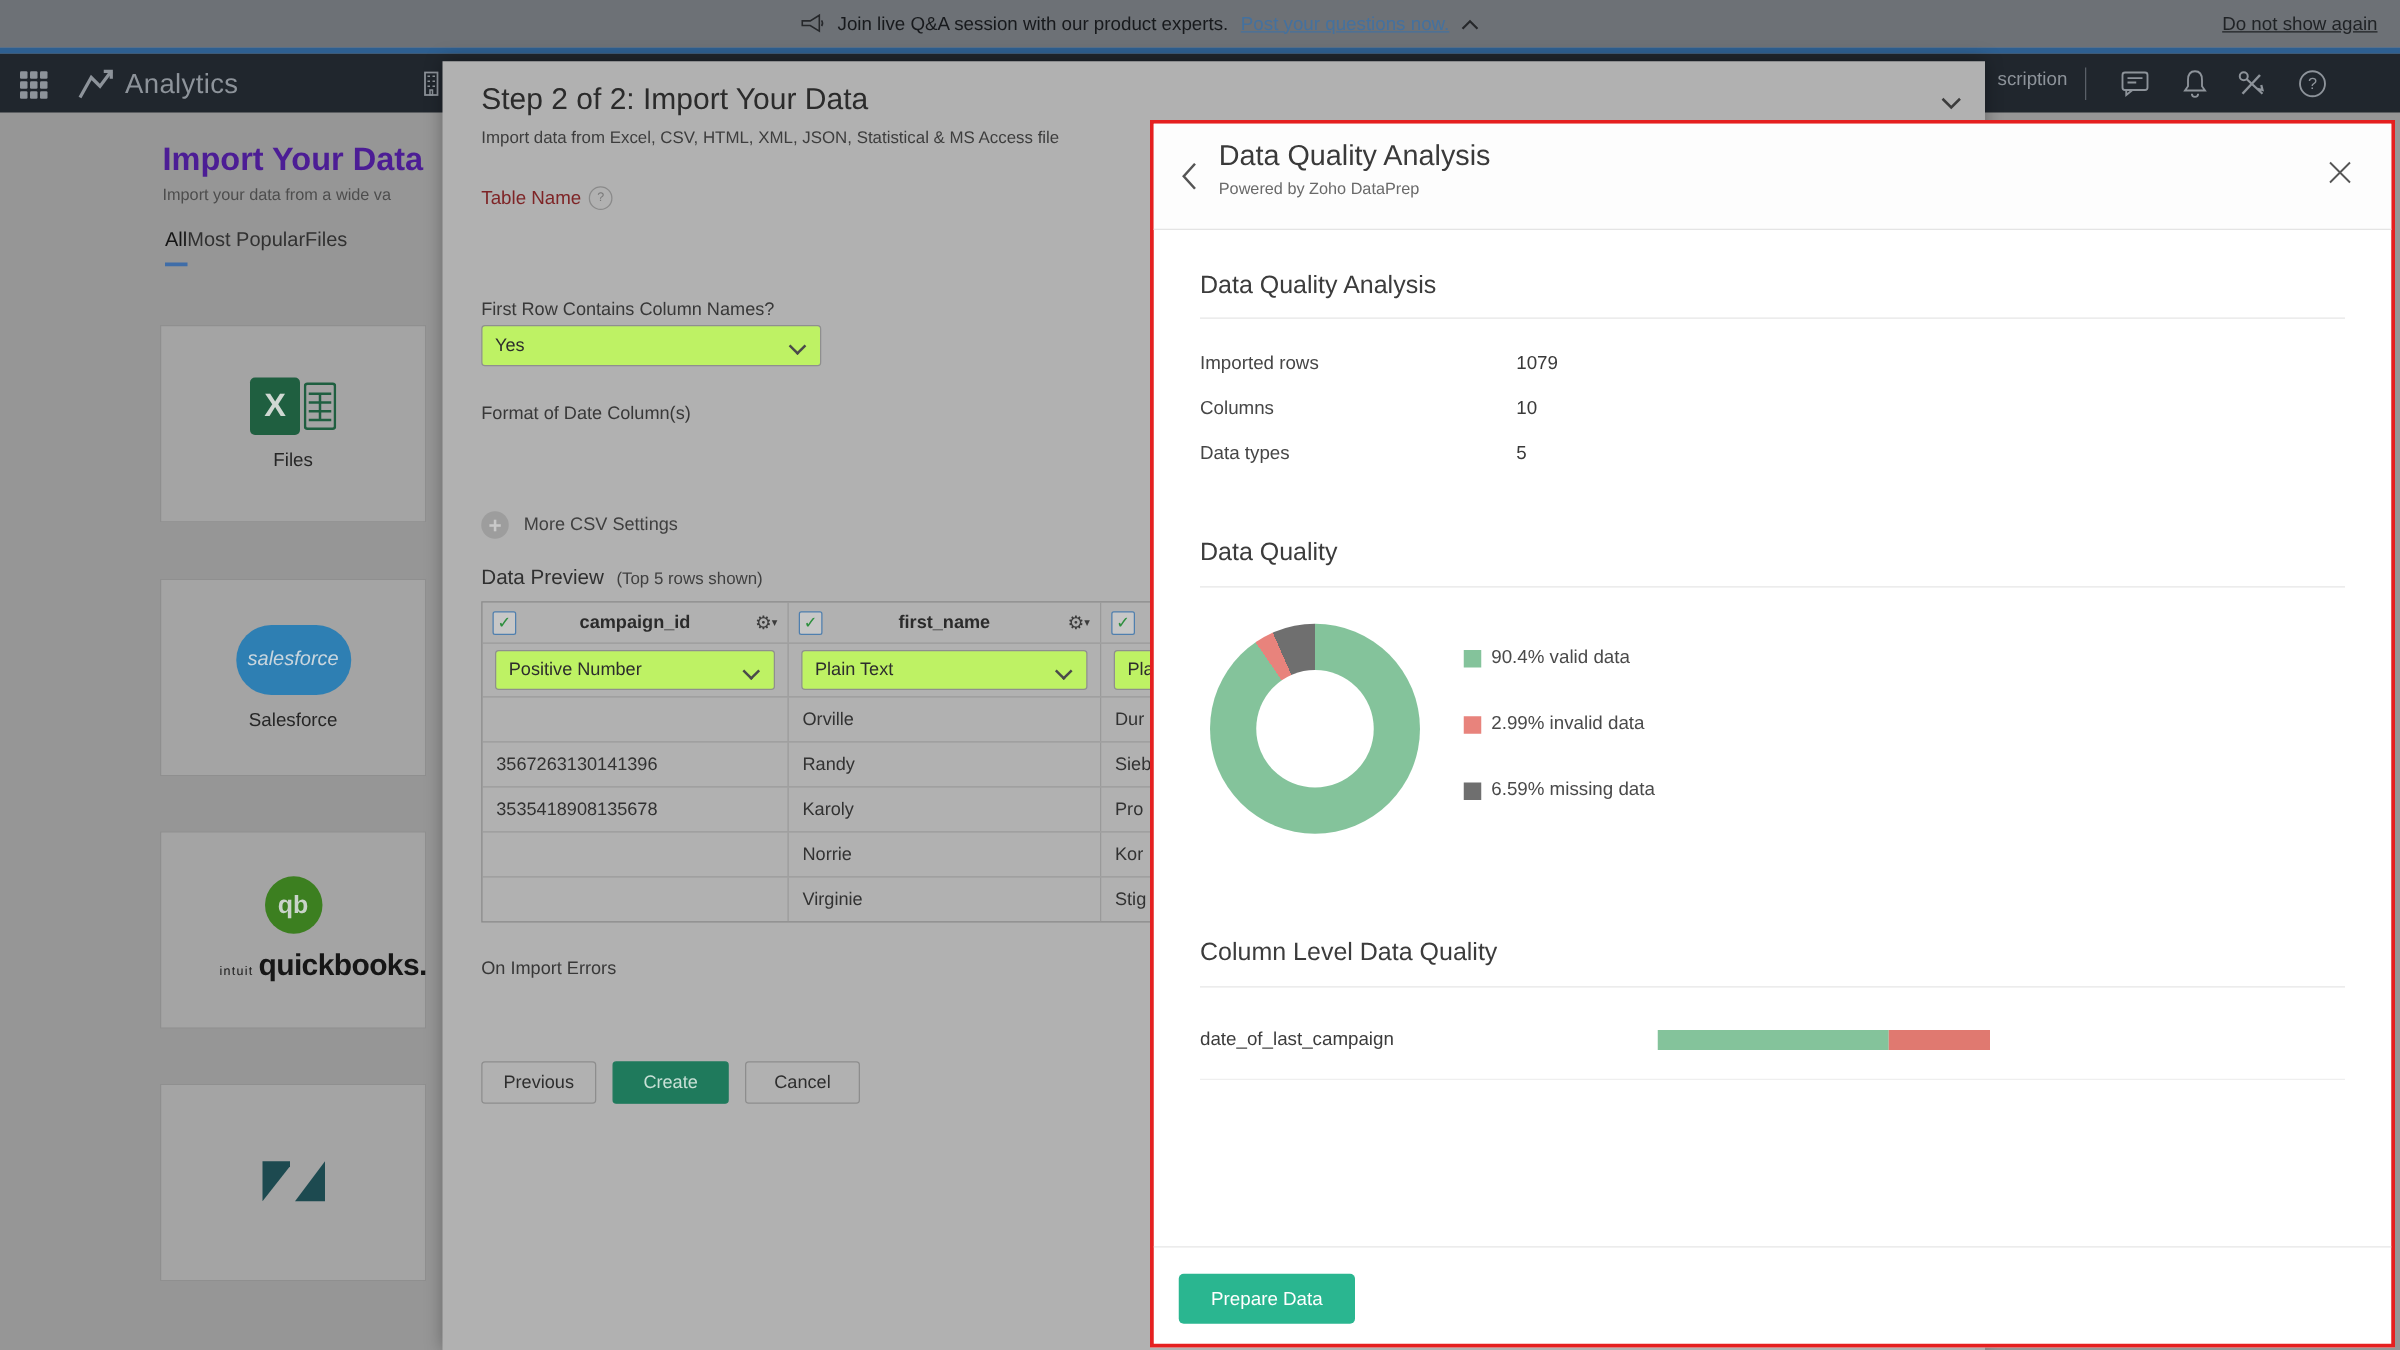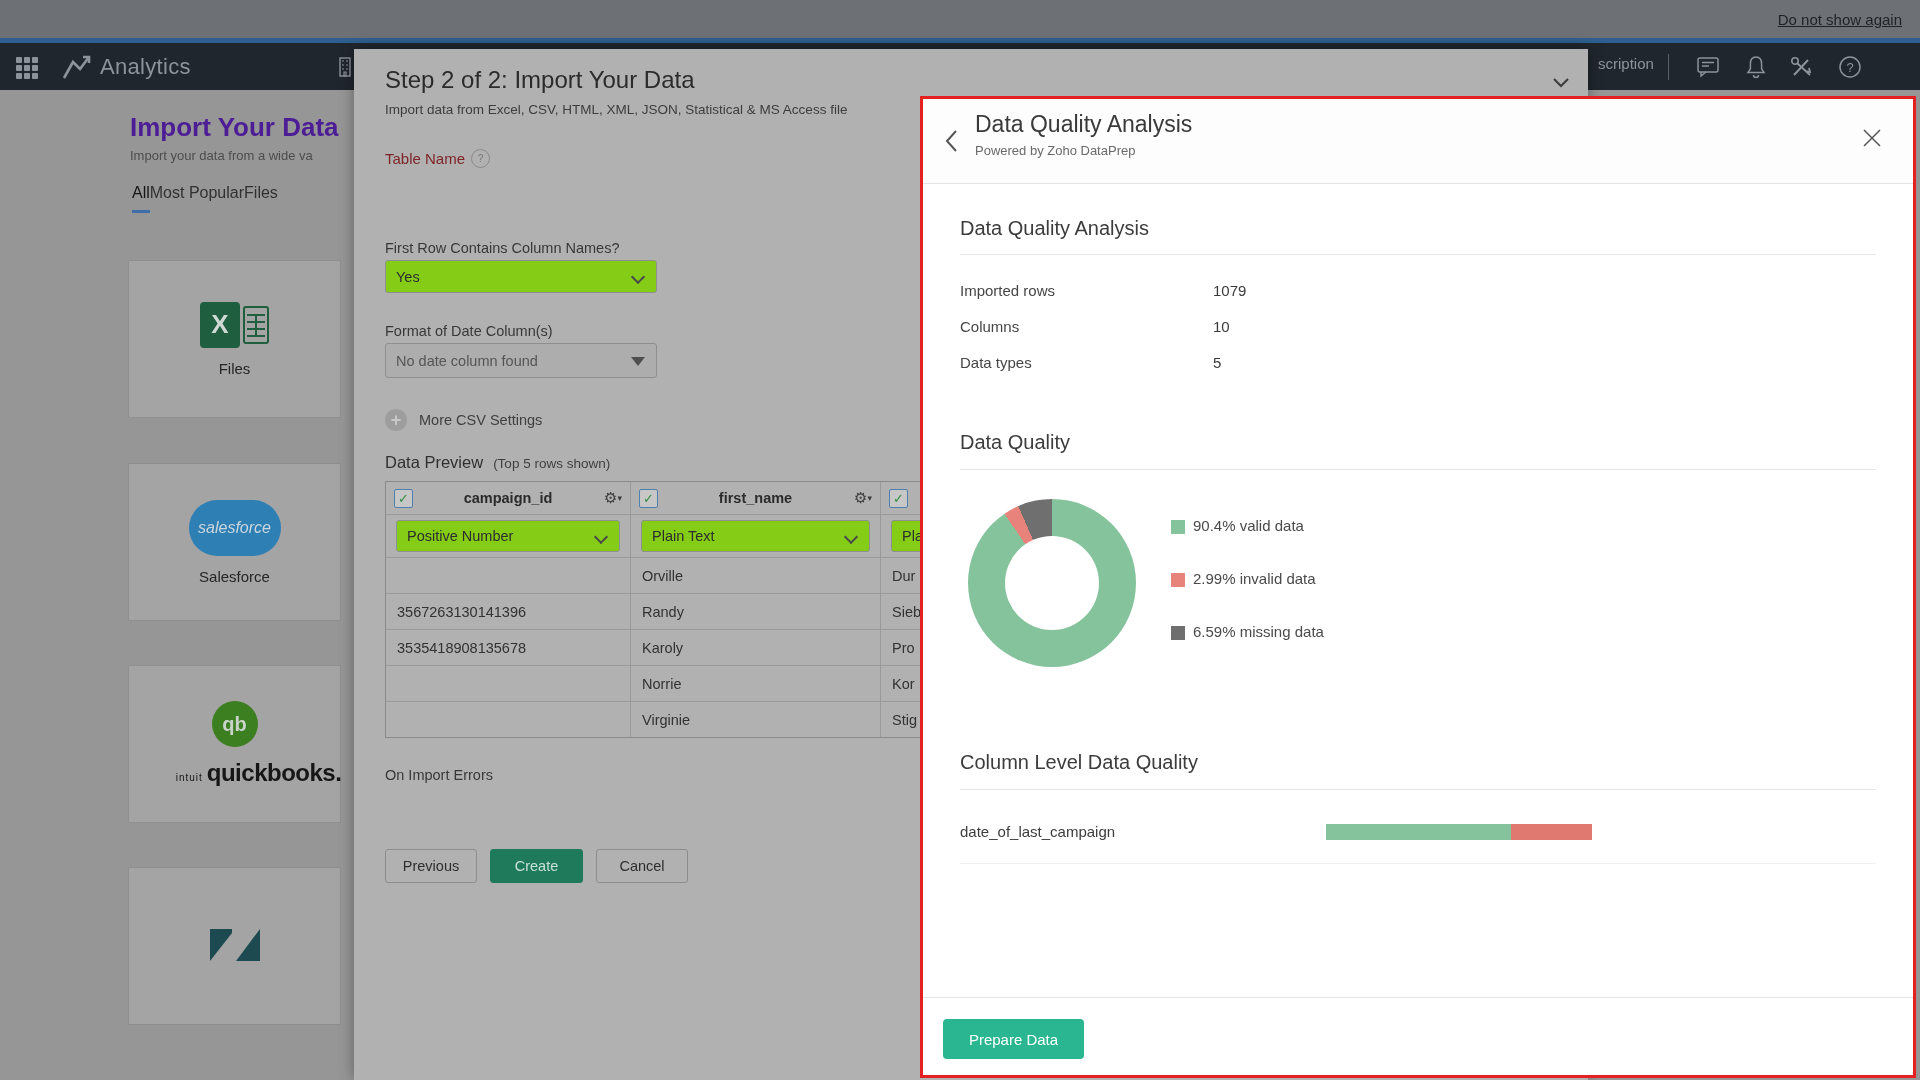--- a/index.html
+++ b/index.html
@@ -41,21 +41,21 @@
   .qb-text .sm{font-size:10px;letter-spacing:1px;margin-left:48px;}
   .qb-text .lg{font-size:24px;font-weight:bold;letter-spacing:-.5px;}
   
   .modal{left:354px;top:49px;width:1234px;height:1031px;background:#b1b1b1;box-shadow:0 0 14px rgba(0,0,0,.35);}
   .m-title{left:31px;top:17px;font-size:24px;font-weight:500;color:#2b2b2b;}
   .m-sub{left:31px;top:53px;font-size:13.5px;color:#3d3d3d;white-space:nowrap;}
   .f-label{font-size:14.5px;color:#383838;}
   .lbl-red{color:#7e2426;font-size:15px;}
   .qmark{width:17px;height:17px;border:1px solid #8a8a8a;border-radius:50%;display:inline-flex;align-items:center;justify-content:center;font-size:10px;color:#787878;margin-left:6px;}
   .tinput{left:31px;top:124px;width:388px;height:28px;background:#b4b4b4;border:1px solid #8f8f8f;border-radius:2px;font-size:14.5px;color:#2d2d2d;padding:0 9px;font-family:inherit;outline:none;}
-  .sel{background:#84cc16;border:1px solid #8f8f8f;border-radius:3px;font-size:14.5px;color:#2d2d2d;display:flex;align-items:center;padding:0 10px;cursor:pointer;}
+  .sel{background:#bef264;border:1px solid #8f8f8f;border-radius:3px;font-size:14.5px;color:#2d2d2d;display:flex;align-items:center;padding:0 10px;cursor:pointer;}
   .chev{width:8px;height:8px;border-right:2px solid #4a4a4a;border-bottom:2px solid #4a4a4a;transform:rotate(45deg);position:absolute;right:13px;top:11px;}
   .tri-down{width:0;height:0;border-left:7px solid transparent;border-right:7px solid transparent;border-top:9px solid #4f4f4f;position:absolute;right:11px;top:13px;}
   .plus-circle{width:22px;height:22px;border-radius:50%;background:#9d9d9d;color:#c9c9c9;display:flex;align-items:center;justify-content:center;font-size:18px;font-weight:bold;}
   
   .ptable{left:31px;top:432px;width:1140px;border:1px solid #8a8a8a;background:#b1b1b1;}
   .prow{display:flex;border-top:1px solid #9a9a9a;}
   .prow:first-child{border-top:none;}
   .pcell{border-right:1px solid #9a9a9a;box-sizing:border-box;position:relative;display:flex;align-items:center;}
   .pcell:last-child{border-right:none;}
   .c0{width:245px;} .c1{width:250px;} .c2{width:645px;}
@@ -92,20 +92,35 @@
   .cq-bar{left:403px;top:725px;width:266px;height:16px;display:flex;overflow:hidden;}
   .cq-bar span{height:100%;display:block;}
   .cq-underline{left:37px;top:764px;width:916px;height:1px;background:#efefef;}
   .prep-btn{left:20px;top:920px;width:141px;height:40px;background:#2ab690;color:#ffffff;font-size:15px;border-radius:4px;display:flex;align-items:center;justify-content:center;cursor:pointer;}
   svg{display:block;}
 </style>
 </head>
 <body>
 
 <div class="abs banner">
+  <div class="abs banner-center">
+    <span>
+      <svg width="20" height="18" viewBox="0 0 22 18">
+          <path d="M2 6.5 H9 L17 1.5 V15.5 L9 10.5 H2 Z" fill="none" stroke="#26282b" stroke-width="1.4"></path>
+          <path d="M19 6 a4.5 4.5 0 0 1 0 5" fill="none" stroke="#26282b" stroke-width="1.4"></path>
+        </svg>
+    </span>
+    <span class="banner-text">Join live Q&amp;A session with our product experts.</span>
+    <span class="banner-link">Post your questions now.</span>
+    <span>
+      <svg width="14" height="9" viewBox="0 0 14 9">
+          <polyline points="1,8 7,2 13,8" fill="none" stroke="#26282b" stroke-width="1.8"></polyline>
+        </svg>
+    </span>
+  </div>
   <div class="abs banner-dismiss">Do not show again</div>
 </div>
 
 <div class="abs bluestrip"></div>
 <div class="abs topnav">
   <div class="abs grid-icon">
       <i></i>
       <i></i>
       <i></i>
       <i></i>
@@ -220,24 +235,20 @@
     <span class="qmark">?</span>
   </div>
 
   <div class="abs f-label" style="left:31px;top:191px">First Row Contains Column Names?</div>
   <div class="abs sel" style="left:31px;top:211px;width:250px;height:31px">
     <span>Yes</span>
     <span class="chev"></span>
   </div>
 
   <div class="abs f-label" style="left:31px;top:274px">Format of Date Column(s)</div>
-  <div class="abs sel" style="left:31px;top:294px;width:250px;height:33px;color:#555;background:#adadad">
-    <span>No date column found</span>
-    <span class="tri-down"></span>
-  </div>
 
   <div class="abs" style="left:31px;top:360px;display:flex;align-items:center;gap:12px">
     <span class="plus-circle">+</span>
     <span class="f-label" style="color:#404040">More CSV Settings</span>
   </div>
 
   <div class="abs" style="left:31px;top:404px;display:flex;align-items:baseline;gap:10px">
     <span style="font-size:16.5px;color:#303030">Data Preview</span>
     <span style="font-size:13.5px;color:#404040">(Top 5 rows shown)</span>
   </div>

